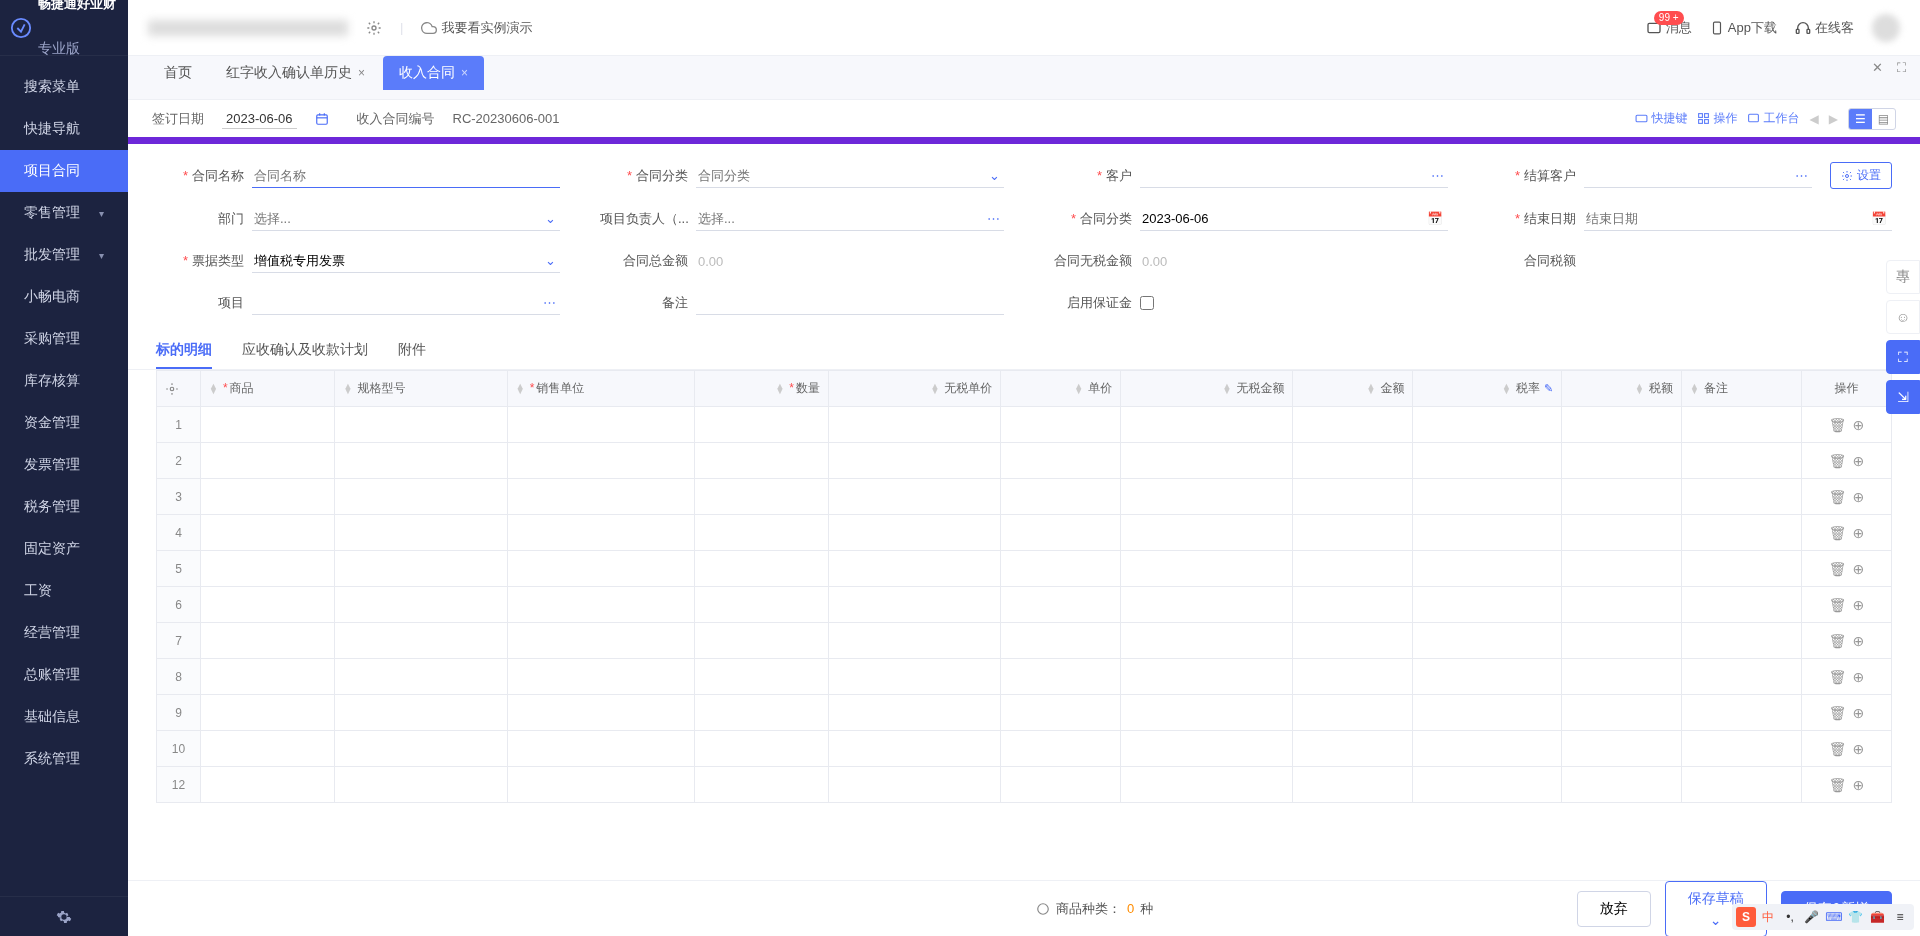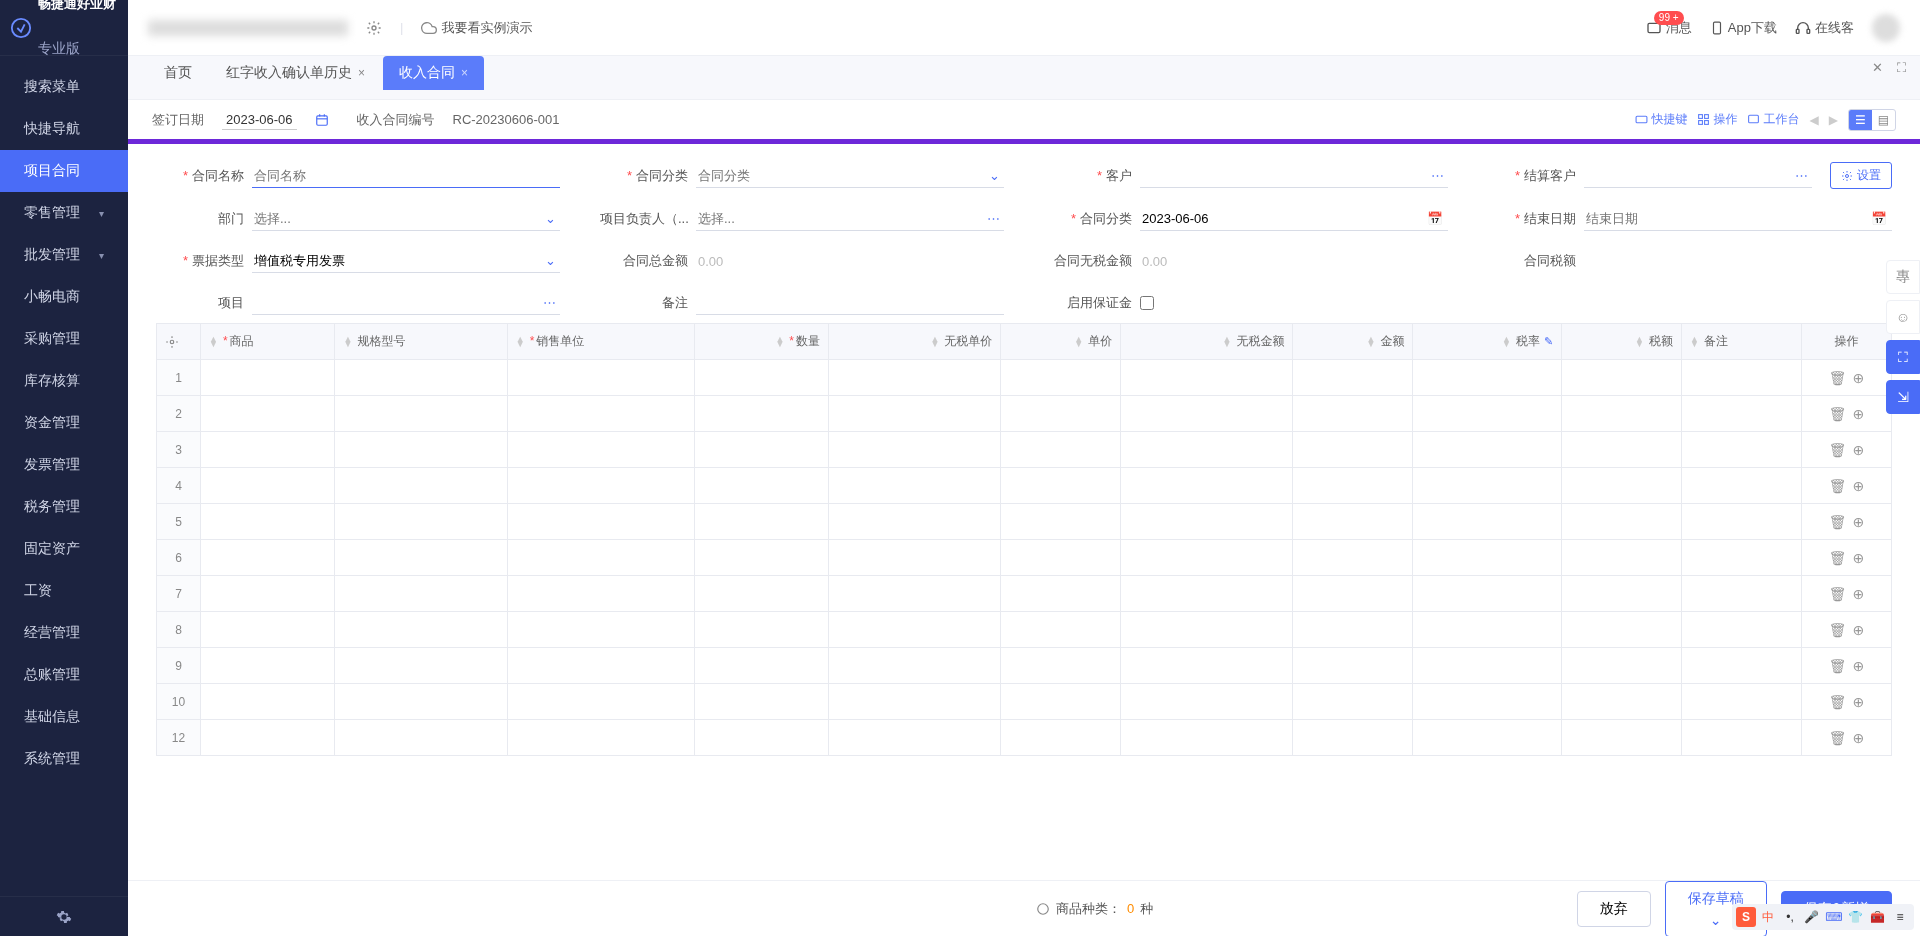--- a/index.html
+++ b/index.html
@@ -35,21 +35,21 @@
 
 .tabs-row { height: 44px; display: flex; align-items: flex-start; padding: 0 10px 0 20px; background: #f7f8fc; border-bottom: 1px solid #eef0f5; }
 .tabs { display: flex; gap: 2px; flex: 1; }
 .tab { padding: 8px 16px; font-size: 14px; color: #555; cursor: pointer; display: flex; align-items: center; gap: 6px; border-radius: 4px 4px 0 0; }
 .tab.active { background: #5b7cfa; color: #fff; }
 .tab .close { font-size: 12px; opacity: 0.7; }
 .tabs-tools { display: flex; gap: 6px; color: #888; }
 .tabs-tools span { cursor: pointer; padding: 4px; }
 
 
-.form-header { height: 44px; display: flex; align-items: center; padding: 0 24px; gap: 18px; border-bottom: 5px solid #6d28d9; font-size: 13px; color: #555; }
+.form-header { height: 44px; display: flex; align-items: center; padding: 0 24px; gap: 18px; border-bottom: 7px solid #6d28d9; font-size: 13px; color: #555; }
 .fh-label { color: #666; }
 .fh-val { color: #333; border-bottom: 1px solid #ccc; padding: 2px 4px; }
 .fh-right { margin-left: auto; display: flex; align-items: center; gap: 10px; color: #4a6cf7; font-size: 12px; }
 .fh-tool { display: flex; align-items: center; gap: 3px; cursor: pointer; color: #5b7cfa; }
 .view-toggle { display: flex; border: 1px solid #d0d5e6; border-radius: 3px; overflow: hidden; }
 .view-toggle span { padding: 3px 6px; cursor: pointer; color: #888; }
 .view-toggle span.on { background: #5b7cfa; color: #fff; }
 
 
 .form-body { padding: 18px 28px 8px; }
@@ -391,20 +391,25 @@
             </div>
         </div>
         <div class="form-cell">
           <span class="fc-label">启用保证金</span>
           <input type="checkbox" class="chk" style="">
         </div>
         <div></div>
       </div>
     </div>
 
+    <div class="detail-tabs" id="detail-tabs">
+        <div class="dtab active">标的明细</div>
+        <div class="dtab">应收确认及收款计划</div>
+        <div class="dtab">附件</div>
+      </div>
 
     <div class="table-wrap">
       <table>
         <thead>
             <tr id="thead-row">
               <th style="width: 44px;">
                 <svg width="14" height="14" viewBox="0 0 24 24" fill="none" stroke="#888" stroke-width="2">
                   <circle cx="12" cy="12" r="3"></circle>
                   <path d="M12 2v3M12 19v3M2 12h3M19 12h3"></path>
                 </svg>

